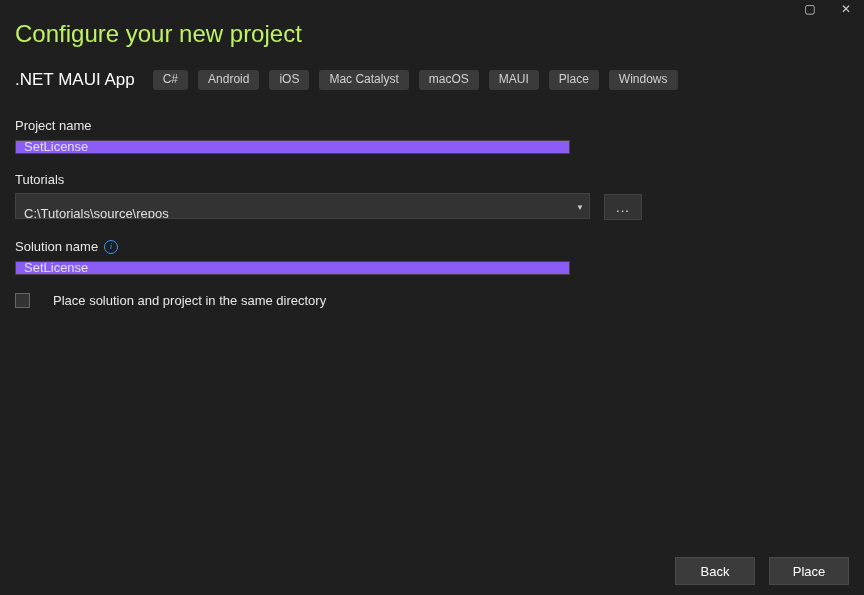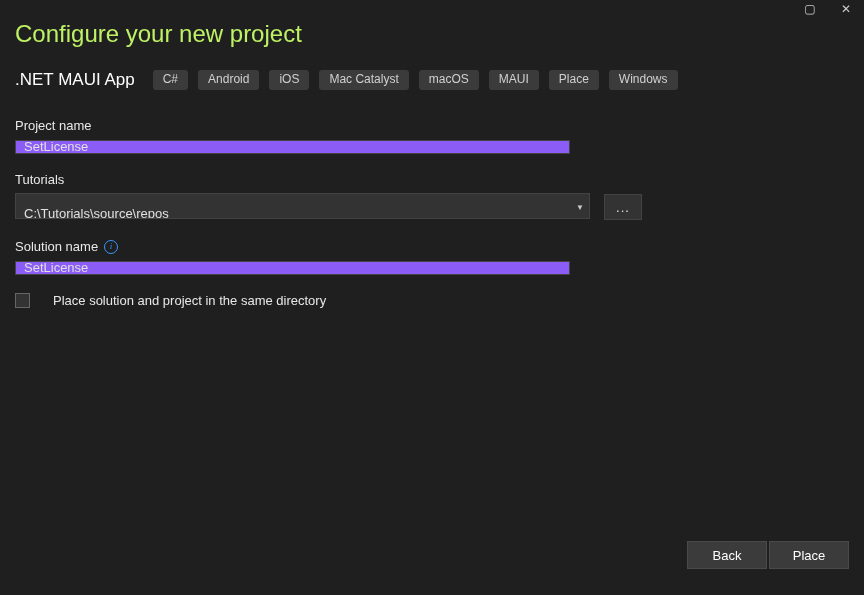--- a/index.html
+++ b/index.html
@@ -158,24 +158,24 @@
     .checkbox-label {
       color: #e8e8e8;
       font-size: 13px;
     }
     .path-preview {
       color: #e0e0e0;
       font-size: 13px;
     }
     .footer {
       position: absolute;
-      bottom: 26px;
+      bottom: 10px;
       right: 15px;
       display: flex;
-      gap: 2px;
+      gap: 14px;
       margin-top: 28px;
     }
     .footer-btn {
       width: 80px;
       height: 28px;
       background: #3b3b3b;
       border: 1px solid #4a4a4a;
       color: #ffffff;
       font-size: 13px;
       font-family: inherit;

